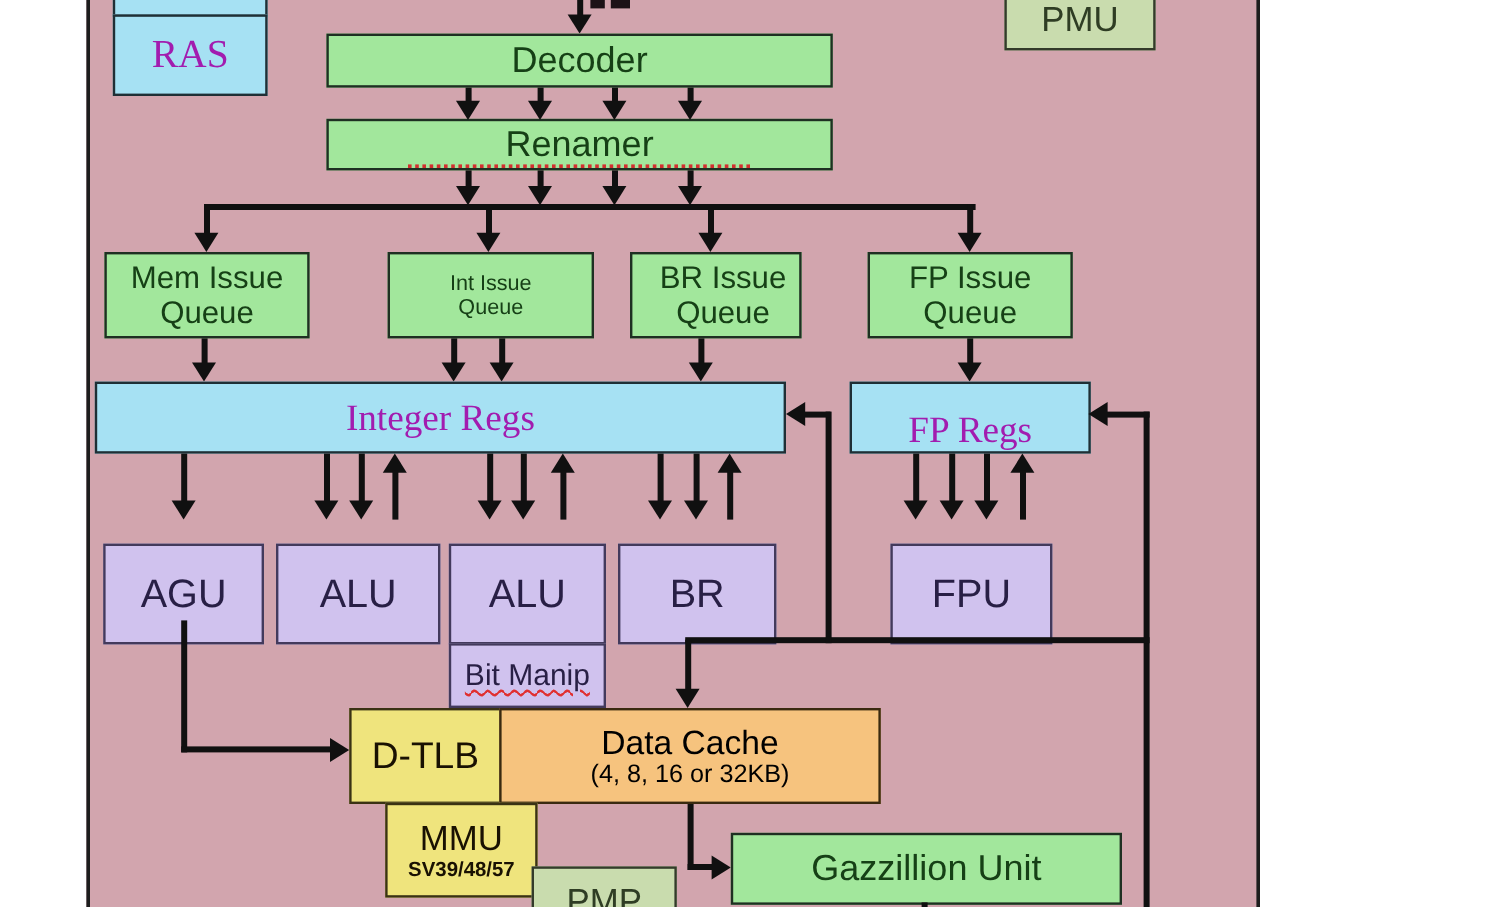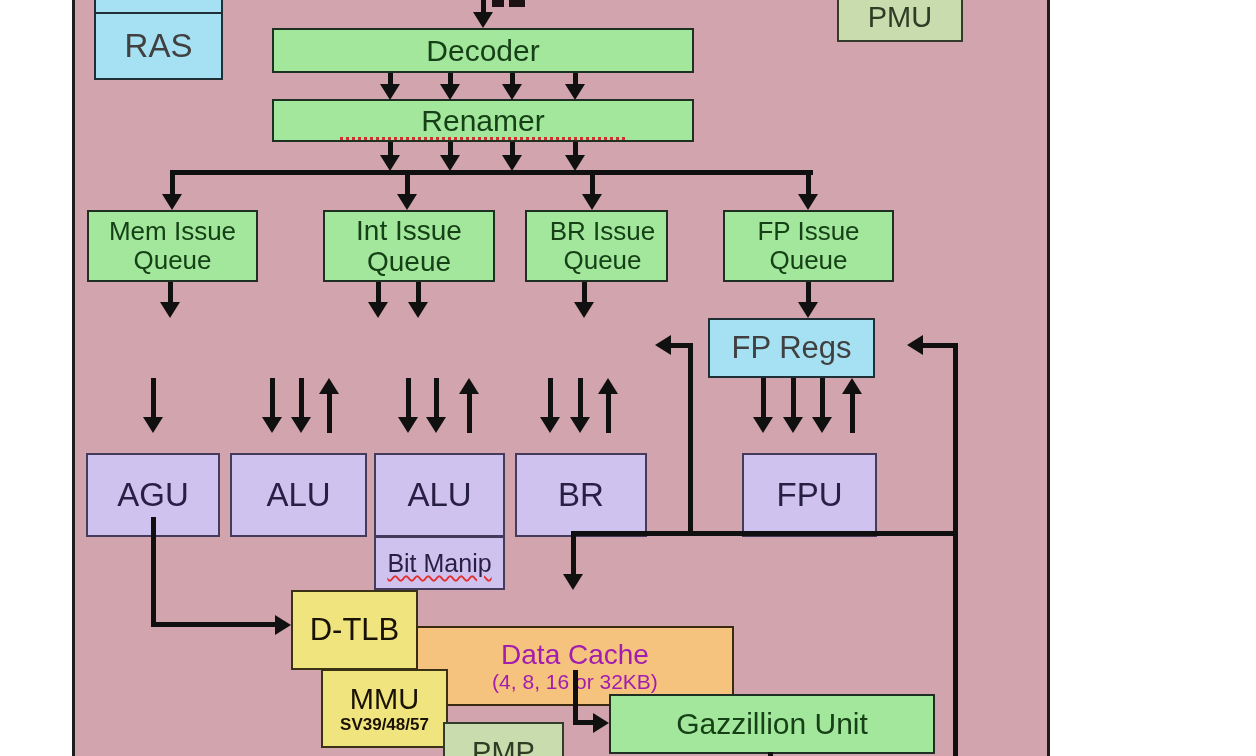--- a/index.html
+++ b/index.html
@@ -5,24 +5,24 @@
   html,body{margin:0;padding:0;background:#ffffff;}
   #canvas{position:relative;width:1256px;height:756px;overflow:hidden;background:#ffffff;
           font-family:"Liberation Sans", sans-serif;}
   #panel{position:absolute;left:72px;top:-5px;width:978px;height:766px;
          box-sizing:border-box;border:3px solid #1d1d1d;background:#d2a5ae;}
   .box{position:absolute;box-sizing:border-box;border:2px solid #20282a;
        display:flex;flex-direction:column;align-items:center;justify-content:center;
        text-align:center;line-height:1.12;}
   .green {background:#a2e79c;color:#164016;border-color:#1e3022;}
   .sage  {background:#c9dcae;color:#2f3d24;border-color:#333b2a;}
-  .blue  {background:#a6e1f3;color:#404040;border-color:#1f2f35;}
+  .blue  {background:#a6e1f3;color:#a21caf;border-color:#1f2f35;font-family:Liberation Serif, serif;}
   .purple{background:#d0c2ee;color:#281f45;border-color:#433a5c;margin-top:20px;}
   .yellow{background:#efe47d;color:#191102;border-color:#3a3214;}
-  .orange{background:#f6c37e;color:#a21caf;border-color:#3a2a10;margin-top:36px;}
+  .orange{background:#f6c37e;color:#000000;border-color:#3a2a10;}
   .ln{position:absolute;background:#101010;}
   .frag{position:absolute;background:#1c1216;}
   .ah{position:absolute;width:0;height:0;border-style:solid;}
   .ah.down {border-width:16px 10px 0 10px;border-color:#101010 transparent transparent transparent;}
   .ah.up   {border-width:0 10px 16px 10px;border-color:transparent transparent #101010 transparent;}
   .ah.left {border-width:10px 16px 10px 0;border-color:transparent #101010 transparent transparent;}
   .ah.right{border-width:10px 0 10px 16px;border-color:transparent transparent transparent #101010;}
   .redline{position:absolute;left:66px;bottom:0;width:285px;height:0;
            border-bottom:3px dotted #d23030;}
   .wavy{text-decoration:underline;text-decoration-style:wavy;text-decoration-color:#e03030;
@@ -82,21 +82,21 @@
   <div class="ah down" style="left:397px;top:194px;"></div>
   <div class="ln" style="left:590px;top:170px;width:5px;height:25px;"></div>
   <div class="ah down" style="left:582px;top:194px;"></div>
   <div class="ln" style="left:806px;top:170px;width:5px;height:25px;"></div>
   <div class="ah down" style="left:798px;top:194px;"></div>
 
   <div class="box green" style="left:87px;top:210px;width:171px;height:72px;font-size:26px;">
     <span>Mem Issue</span>
     <span>Queue</span>
   </div>
-  <div class="box green" style="left:323px;top:210px;width:172px;height:72px;font-size:28px;">
+  <div class="box green" style="left:323px;top:210px;width:172px;height:72px;font-size:18px;">
     <span>Int Issue</span>
     <span>Queue</span>
   </div>
   <div class="box green" style="left:525px;top:210px;width:143px;height:72px;font-size:26px;padding-left:12px;">
     <span>BR Issue</span>
     <span>Queue</span>
   </div>
   <div class="box green" style="left:723px;top:210px;width:171px;height:72px;font-size:26px;">
     <span>FP Issue</span>
     <span>Queue</span>
@@ -106,21 +106,24 @@
   <div class="ah down" style="left:160px;top:302px;"></div>
   <div class="ln" style="left:376px;top:282px;width:5px;height:21px;"></div>
   <div class="ah down" style="left:368px;top:302px;"></div>
   <div class="ln" style="left:416px;top:282px;width:5px;height:21px;"></div>
   <div class="ah down" style="left:408px;top:302px;"></div>
   <div class="ln" style="left:582px;top:282px;width:5px;height:21px;"></div>
   <div class="ah down" style="left:574px;top:302px;"></div>
   <div class="ln" style="left:806px;top:282px;width:5px;height:21px;"></div>
   <div class="ah down" style="left:798px;top:302px;"></div>
 
-  <div class="box blue" style="left:708px;top:318px;width:167px;height:60px;font-size:31px;">
+  <div class="box blue" style="left:79px;top:318px;width:576px;height:60px;font-size:31px;">
+    <span>Integer Regs</span>
+  </div>
+  <div class="box blue" style="left:708px;top:318px;width:201px;height:60px;font-size:31px;justify-content:flex-end;">
     <span>FP Regs</span>
   </div>
 
   <div class="ln" style="left:151px;top:378px;width:5px;height:40px;"></div>
   <div class="ah down" style="left:143px;top:417px;"></div>
   <div class="ln" style="left:270px;top:378px;width:5px;height:40px;"></div>
   <div class="ah down" style="left:262px;top:417px;"></div>
   <div class="ln" style="left:299px;top:378px;width:5px;height:40px;"></div>
   <div class="ah down" style="left:291px;top:417px;"></div>
   <div class="ah up" style="left:319px;top:378px;"></div>

